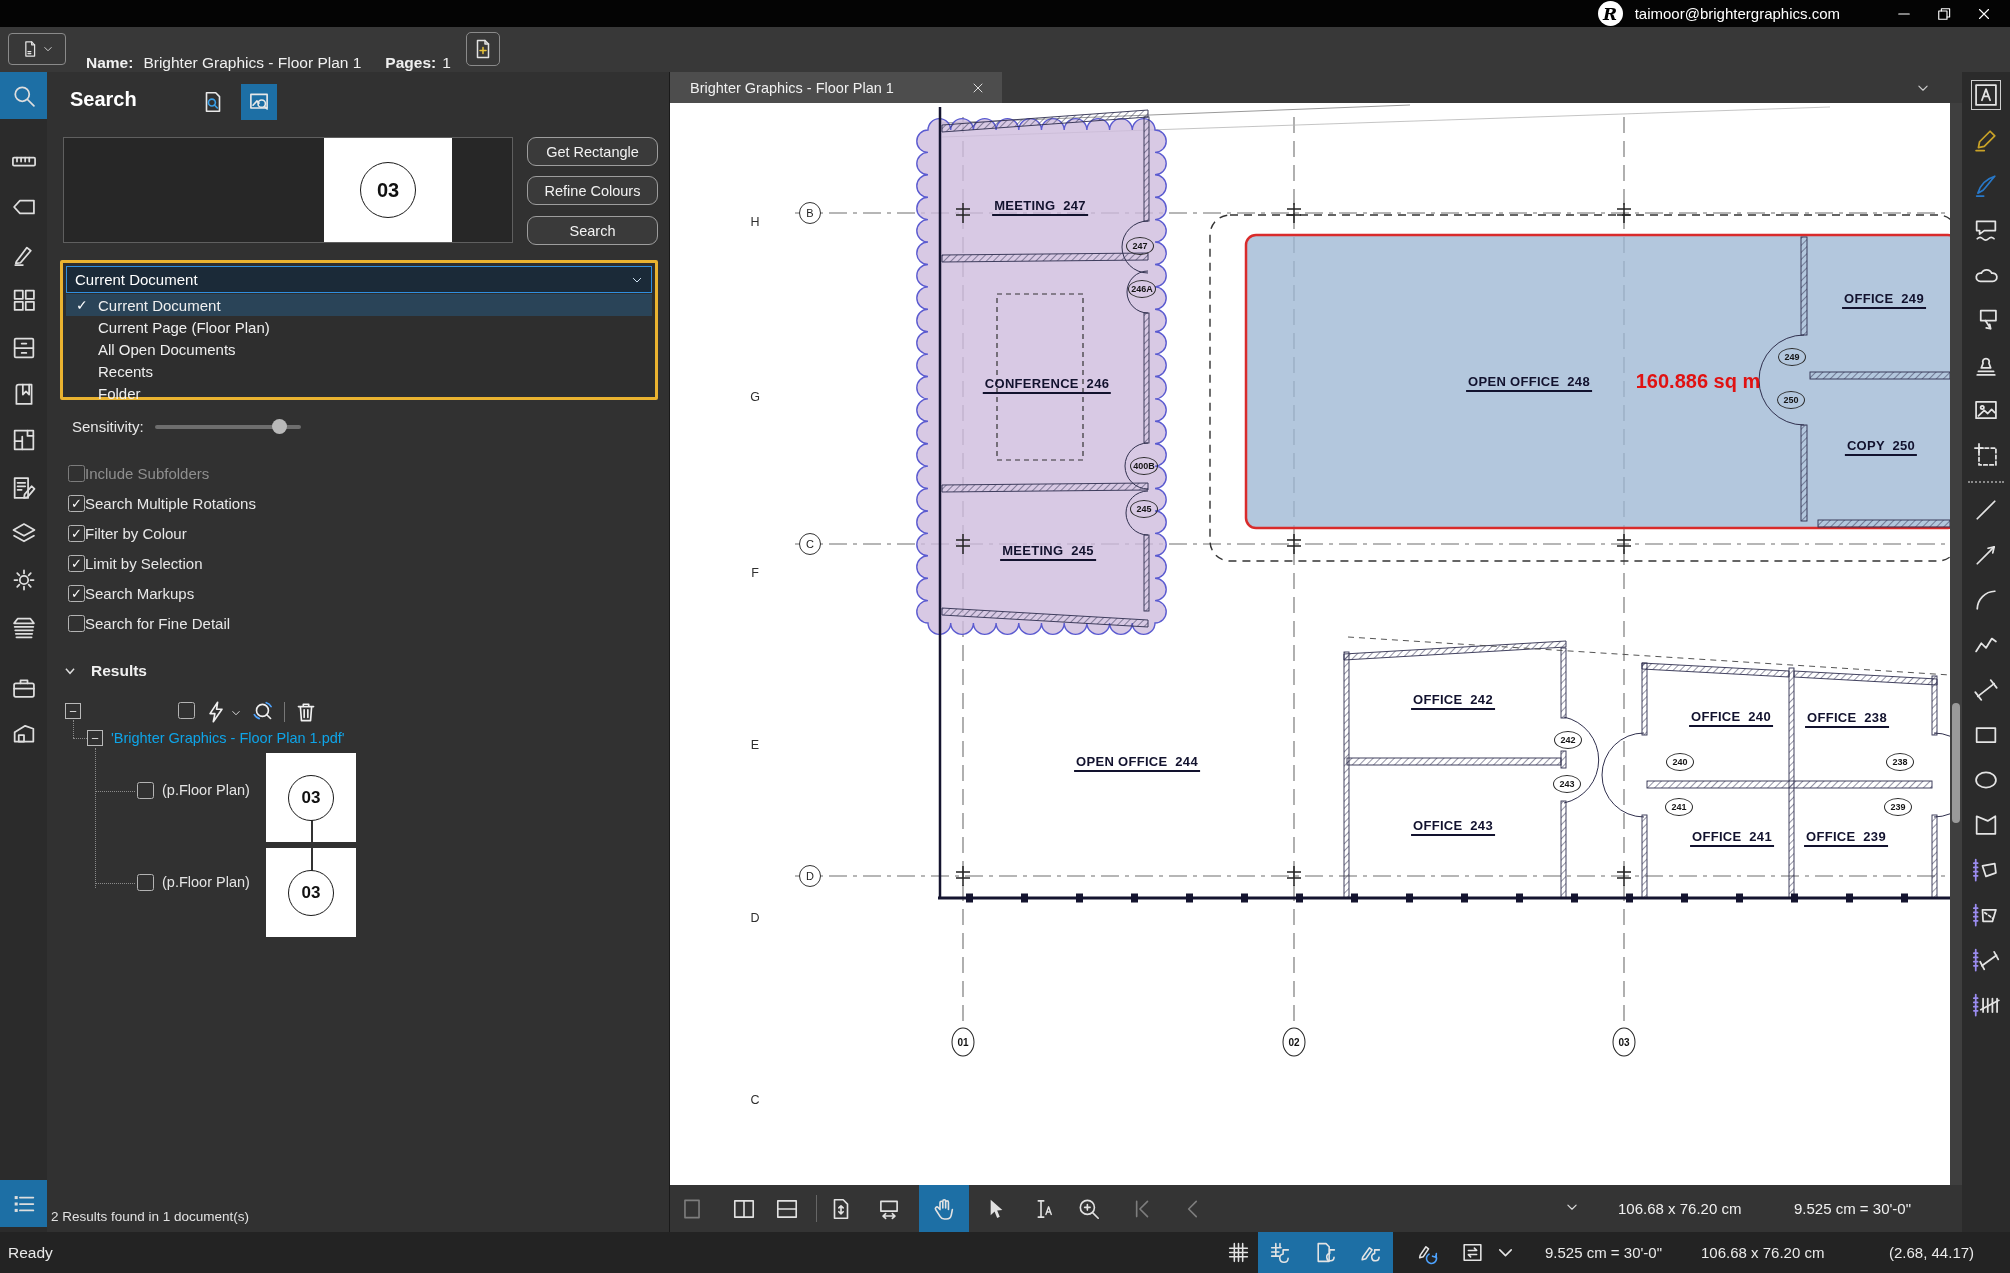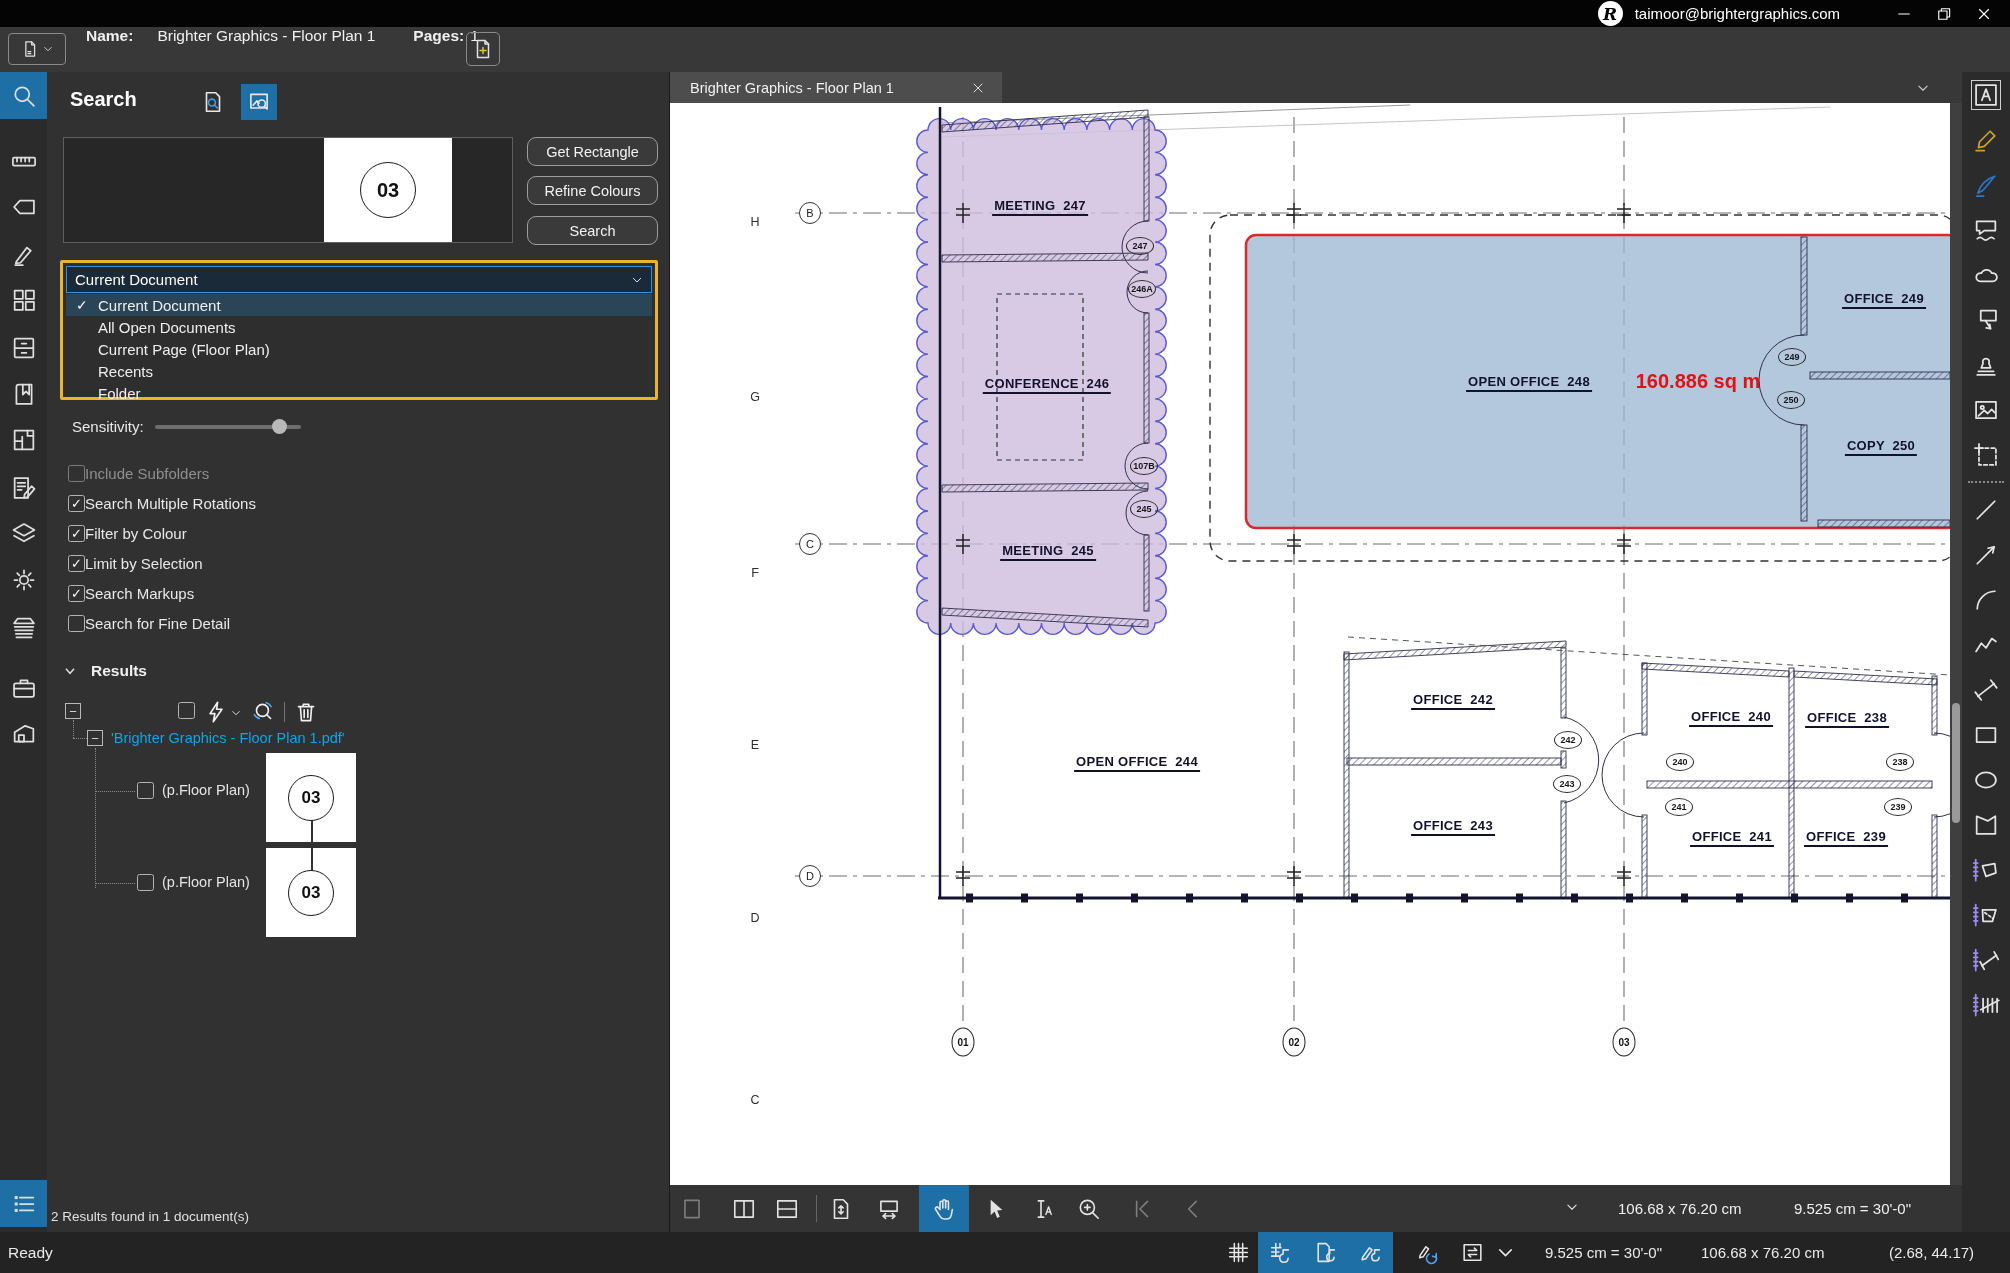--- a/index.html
+++ b/index.html
@@ -21,21 +21,21 @@
   .win-btn { width:40px; height:27px; color:#fff; display:flex; align-items:center; justify-content:center; }
   .win-btn svg { width:18px; height:18px; }
   #win-close { margin-right:6px; }
 
   
   #docbar { position:absolute; left:0; top:27px; width:2010px; height:45px; background:#383838; color:#f0f0f0; }
   #doc-select { position:absolute; left:8px; top:6px; width:58px; height:32px; border:1px solid #8a8a8a;
     border-radius:4px; display:flex; align-items:center; justify-content:center; gap:1px; }
   #doc-select svg { width:20px; height:20px; }
   #doc-select .chev svg { width:14px; height:14px; }
-  #doc-title { position:absolute; left:86px; top:0; height:45px; display:flex; align-items:flex-start; gap:24px; font-size:15.5px; }
+  #doc-title { position:absolute; left:86px; top:0; height:45px; display:flex; align-items:flex-end; gap:10px; font-size:15.5px; }
   #doc-title b { font-weight:bold; }
   #pages-group { margin-left:14px; display:flex; gap:6px; }
   #new-page-btn { position:absolute; left:466px; top:5px; width:34px; height:34px; border:1px solid #8a8a8a;
     border-radius:5px; display:flex; align-items:center; justify-content:center; }
   #new-page-btn svg { width:24px; height:24px; }
 
   
   #left-sidebar { position:absolute; left:0; top:72px; width:47px; height:1160px; background:#2b2b2b; }
   .ls-slot { position:absolute; left:0; width:47px; height:47px; display:flex; align-items:center; justify-content:center; color:#dedede; }
   .ls-slot.active { background:#1d6fa5; }
@@ -368,25 +368,25 @@
           </svg>
         </span>
     </div>
     <div id="scope-option-list">
         <div class="opt sel">
           <span class="opt-check">✓</span>
           <span>Current Document</span>
         </div>
         <div class="opt">
           <span class="opt-check"></span>
-          <span>All Open Documents</span>
+          <span>Current Page (Floor Plan)</span>
         </div>
         <div class="opt">
           <span class="opt-check"></span>
-          <span>Current Page (Floor Plan)</span>
+          <span>All Open Documents</span>
         </div>
         <div class="opt">
           <span class="opt-check"></span>
           <span>Recents</span>
         </div>
         <div class="opt">
           <span class="opt-check"></span>
           <span>Folder</span>
         </div>
       </div>
@@ -593,21 +593,21 @@
         <div class="room-label" style="left: 1211px; top: 344px;">COPY  250</div>
         <div class="room-label" style="left: 467px; top: 660px;">OPEN OFFICE  244</div>
         <div class="room-label" style="left: 783px; top: 598px;">OFFICE  242</div>
         <div class="room-label" style="left: 783px; top: 724px;">OFFICE  243</div>
         <div class="room-label" style="left: 1061px; top: 615px;">OFFICE  240</div>
         <div class="room-label" style="left: 1177px; top: 616px;">OFFICE  238</div>
         <div class="room-label" style="left: 1062px; top: 735px;">OFFICE  241</div>
         <div class="room-label" style="left: 1176px; top: 735px;">OFFICE  239</div>
         <div class="door-tag" style="left: 470px; top: 143px;">247</div>
         <div class="door-tag" style="left: 472px; top: 186px;">246A</div>
-        <div class="door-tag" style="left: 474px; top: 363px;">107B</div>
+        <div class="door-tag" style="left: 474px; top: 363px;">400B</div>
         <div class="door-tag" style="left: 474px; top: 406px;">245</div>
         <div class="door-tag" style="left: 1122px; top: 254px;">249</div>
         <div class="door-tag" style="left: 1121px; top: 297px;">250</div>
         <div class="door-tag" style="left: 898px; top: 637px;">242</div>
         <div class="door-tag" style="left: 897px; top: 681px;">243</div>
         <div class="door-tag" style="left: 1010px; top: 659px;">240</div>
         <div class="door-tag" style="left: 1009px; top: 704px;">241</div>
         <div class="door-tag" style="left: 1230px; top: 659px;">238</div>
         <div class="door-tag" style="left: 1228px; top: 704px;">239</div>
         <div class="grid-letter" style="left: 85px; top: 119px;">H</div>

